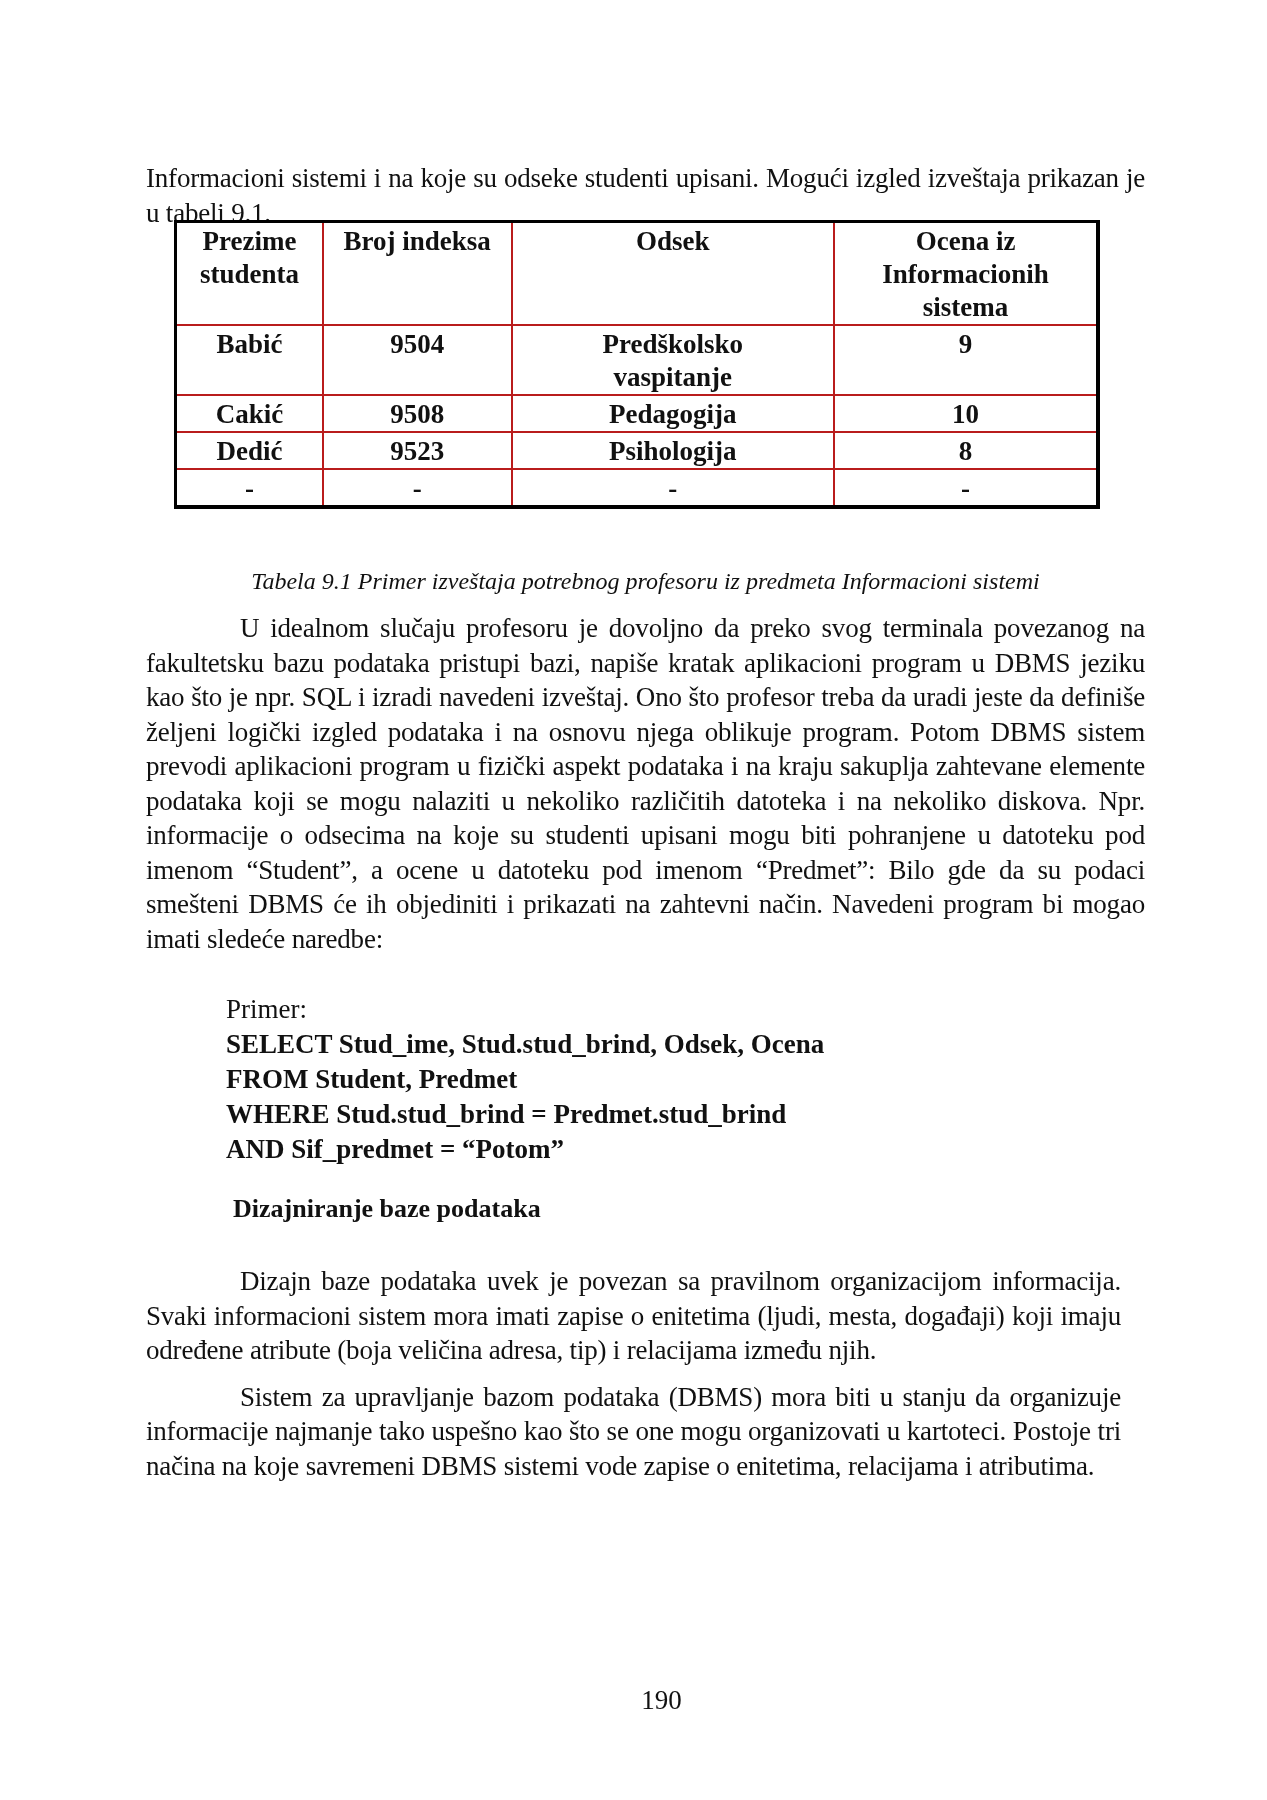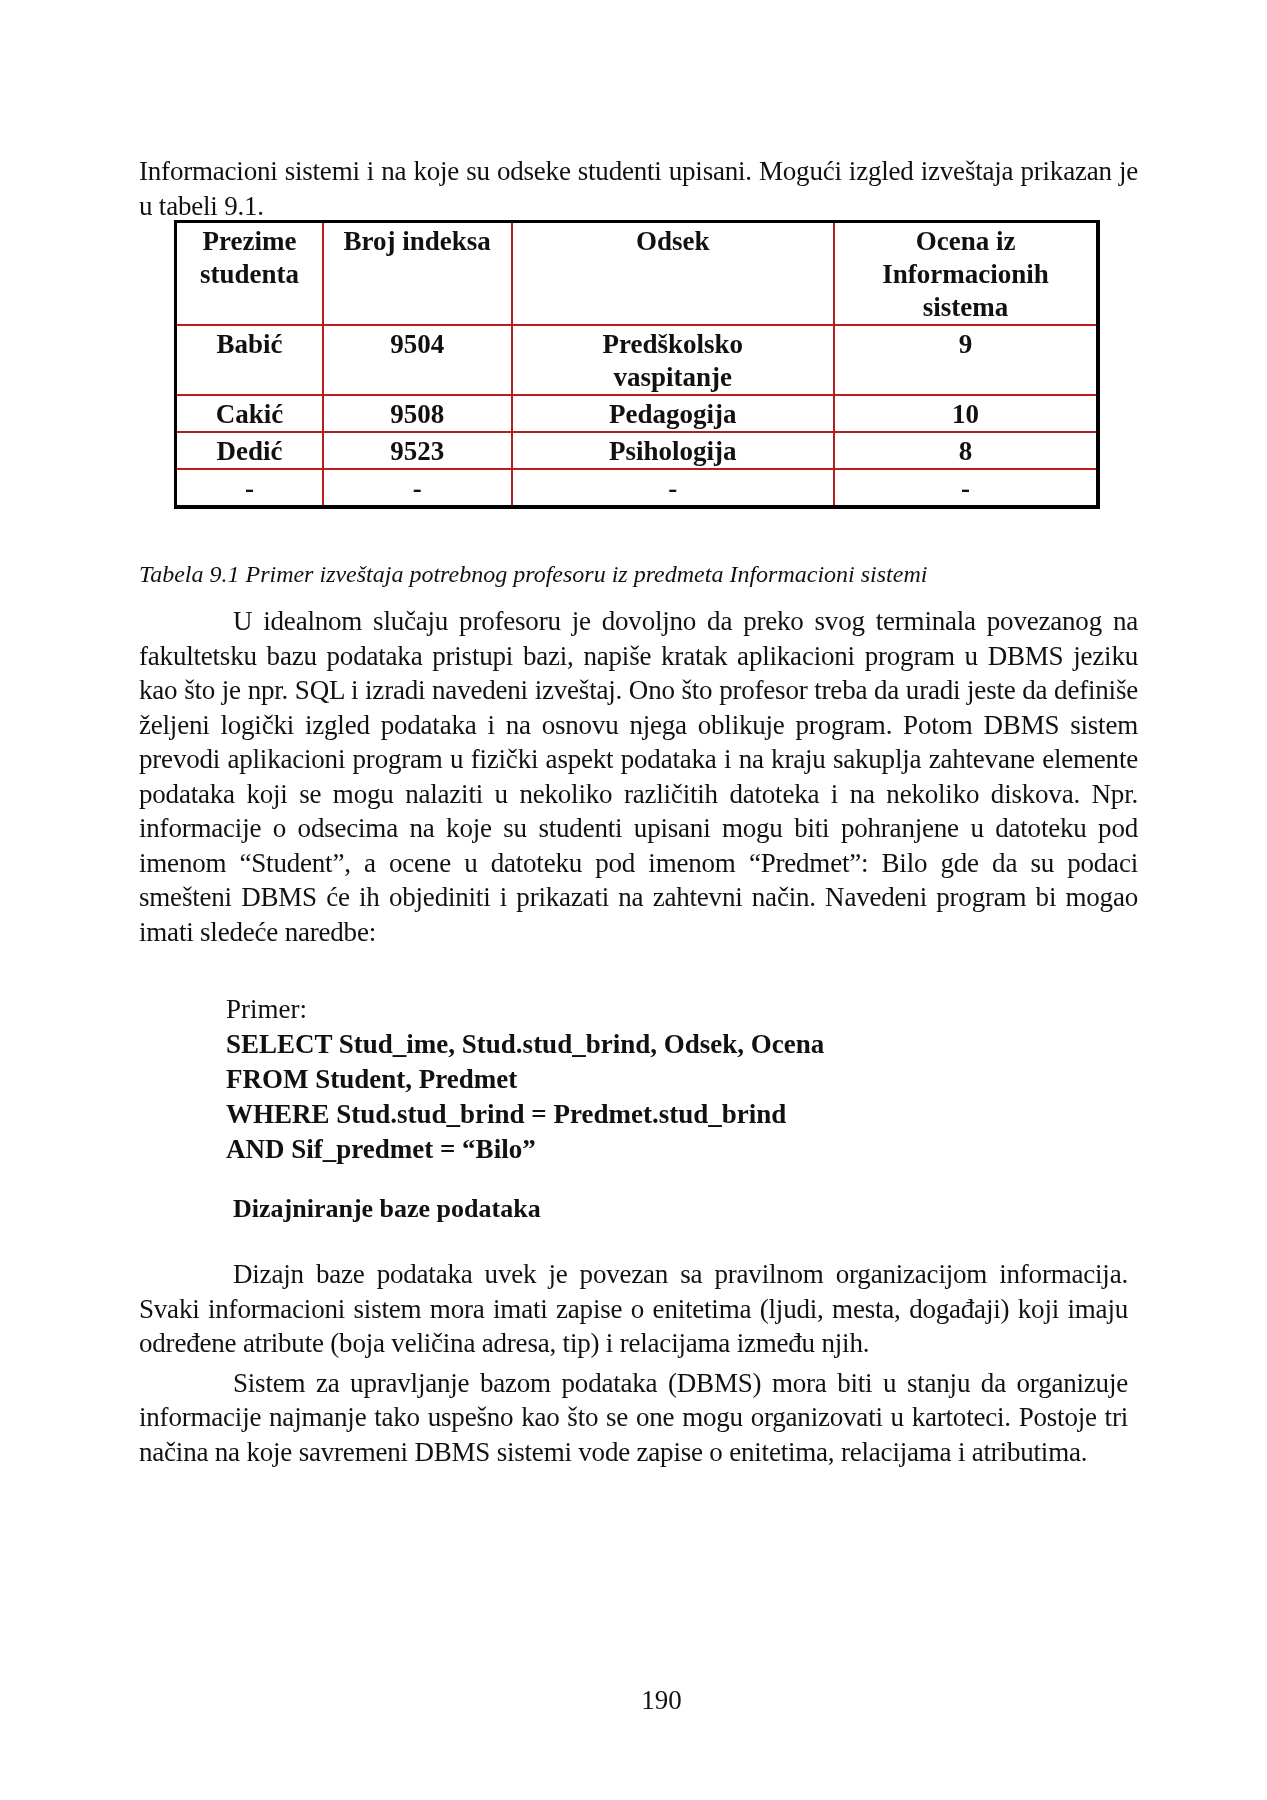--- a/index.html
+++ b/index.html
@@ -2,41 +2,41 @@
 <html><head>
 <meta charset="utf-8">
 <style>
   html, body { margin: 0; padding: 0; background: #ffffff; }
   body {
     width: 1267px; height: 1800px; position: relative; overflow: hidden;
     font-family: "Liberation Serif", "DejaVu Serif", serif;
     color: #111;
   }
   .page { position: absolute; left: 134px; top: 0; width: 999px; }
-  p { margin: 5px; }
+  p { margin: 12px; }
   .body-text {
     font-size: 27px; line-height: 34.5px; text-align: justify;
     letter-spacing: -0.2px;
   }
   .indent { text-indent: 94px; }
   .intro { position: absolute; top: 149px; left: 0; width: 999px; }
   .table-wrap { position: absolute; top: 220px; left: 40px; width: 926px; }
   table {
     border-collapse: collapse; width: 926px;
     border: 3px solid #000; border-right-width: 4px; border-bottom-width: 4px;
     font-weight: bold; font-size: 27px; line-height: 33px;
   }
   th, td {
     border: 2px solid #b91c1c; text-align: center; vertical-align: top;
     padding: 2px 4px 0 4px;
   }
   th { font-weight: bold; }
   .c1 { width: 140px; } .c2 { width: 186px; } .c3 { width: 310px; } .c4 { width: 260px; }
   .caption {
-    position: absolute; top: 554px; left: 0; width: 999px; 
+    position: absolute; top: 554px; left: 0; width: 999px; text-align: center;
     font-style: italic; font-size: 24px; line-height: 30px;
   }
   .para1 { position: absolute; top: 599px; left: 0; width: 999px; }
   .code-block {
     position: absolute; top: 992px; left: 92px; width: 900px;
     font-size: 27px; line-height: 35px;
   }
   .code-line { font-weight: bold; white-space: pre; }
   .primer { font-weight: normal; }
   .section-heading {
@@ -97,21 +97,21 @@
 
   <p class="caption">Tabela 9.1 Primer izveštaja potrebnog profesoru iz predmeta Informacioni sistemi</p>
 
   <p class="body-text indent para1">U idealnom slučaju profesoru je dovoljno da preko svog terminala povezanog na fakultetsku bazu podataka pristupi bazi, napiše kratak aplikacioni program u DBMS jeziku kao što je npr. SQL i izradi navedeni izveštaj. Ono što profesor treba da uradi jeste da definiše  željeni logički izgled podataka i na osnovu njega oblikuje program. Potom DBMS sistem prevodi aplikacioni program u fizički aspekt podataka i na kraju sakuplja zahtevane elemente podataka koji se mogu nalaziti u nekoliko različitih datoteka i na nekoliko diskova. Npr. informacije o odsecima na koje su studenti upisani mogu biti pohranjene u datoteku pod imenom “Student”, a ocene u datoteku pod imenom “Predmet”: Bilo gde da su podaci smešteni DBMS će ih objediniti i prikazati na zahtevni način. Navedeni program bi mogao imati sledeće naredbe:</p>
 
   <div class="code-block">
     <div class="primer">Primer:</div>
     <div class="code-line">SELECT Stud_ime, Stud.stud_brind, Odsek, Ocena</div>
     <div class="code-line">FROM Student, Predmet</div>
     <div class="code-line">WHERE Stud.stud_brind = Predmet.stud_brind</div>
-    <div class="code-line">AND Sif_predmet = “Bilo”</div>
+    <div class="code-line">AND Sif_predmet = “Potom”</div>
   </div>
 
   <div class="section-heading">Dizajniranje baze podataka</div>
 
   <div class="para2">
     <p class="body-text indent">Dizajn baze podataka uvek je povezan sa pravilnom organizacijom informacija. Svaki informacioni sistem mora imati zapise o enitetima (ljudi, mesta, događaji) koji imaju određene atribute (boja veličina adresa, tip) i relacijama između njih.</p>
     <p class="body-text indent">Sistem za upravljanje bazom podataka (DBMS) mora biti u stanju da organizuje informacije najmanje tako uspešno kao što se one mogu organizovati u kartoteci. Postoje tri načina na koje savremeni DBMS sistemi vode zapise o enitetima, relacijama i atributima.</p>
   </div>
 
 </div>

